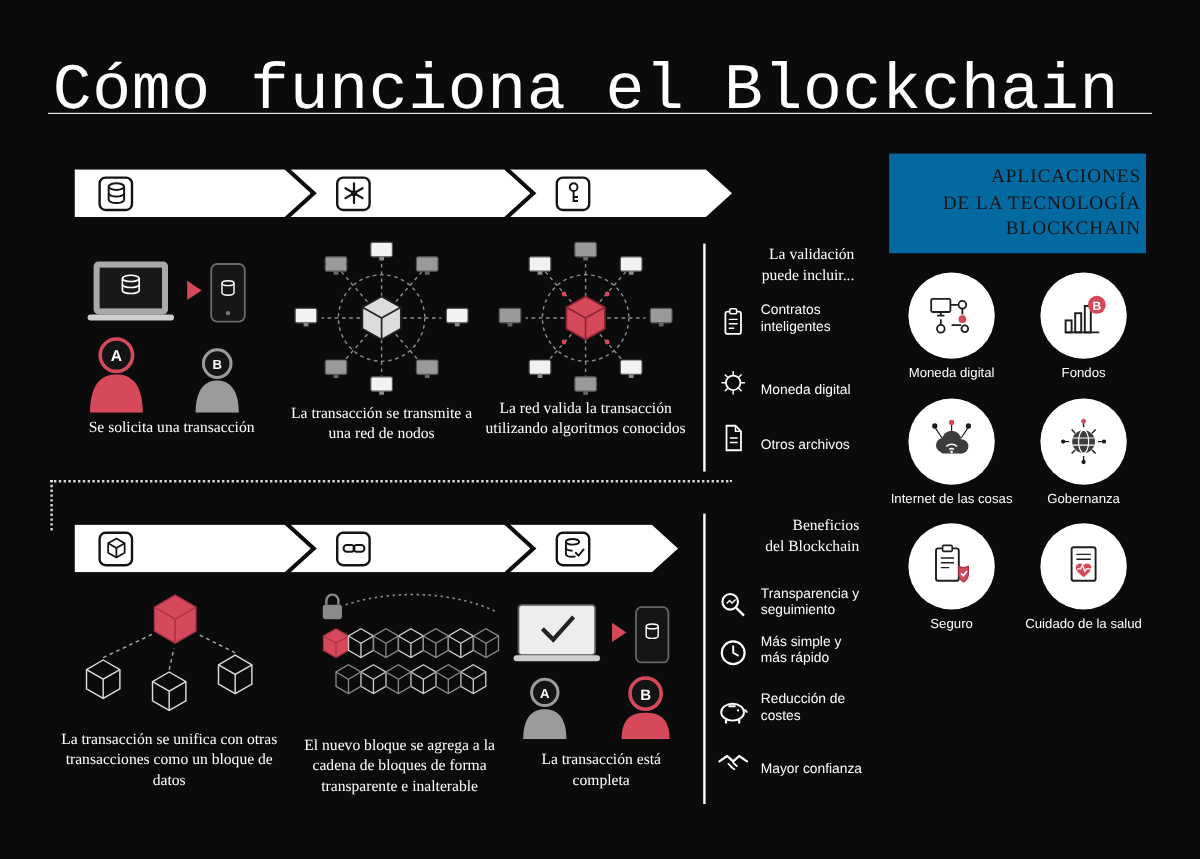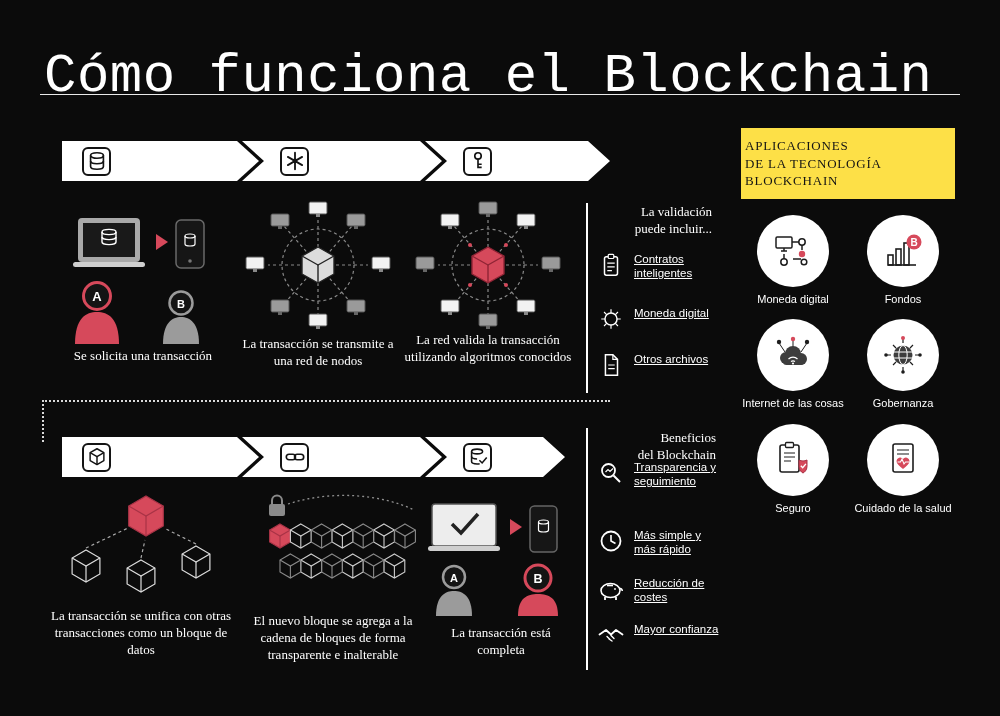--- a/index.html
+++ b/index.html
@@ -31,32 +31,32 @@
     position:absolute; text-align:center; color:#fff;
     font-family:"Liberation Serif", serif; font-size:13px; line-height:1.3;
   }
 
   .panel-divider { position:absolute; width:2px; background:#fff; }
   .panel-title {
     position:absolute; text-align:right; color:#fff;
     font-family:"Liberation Serif", serif; font-size:13px; line-height:1.3;
     white-space:pre-line;
   }
-  .panel-item { position:absolute; display:flex; align-items:flex-start; gap:9px;text-decoration:underline; }
+  .panel-item { position:absolute; display:flex; align-items:flex-end; gap:9px; }
   .panel-item .p-icon { flex:0 0 28px; display:flex; align-items:center; justify-content:center; }
   .panel-item .p-label { font-size:11.5px; line-height:1.25; color:#fff; }
 
   .dotted-h { position:absolute; border-top:2px dotted #d9d9d9; }
   .dotted-v { position:absolute; border-left:2px dotted #d9d9d9; }
 
   
   .sidebar { position:absolute; left:741px; top:128px; width:214px; }
   .sidebar-header {
-    background:#fde047; color:#141414; text-align:left;
-    font-family:"Liberation Serif", serif; font-size:13px; line-height:1.35;
+    background:#0369a1; color:#141414; text-align:right;
+    font-family:"Liberation Serif", serif; font-size:16px; line-height:1.35;
     letter-spacing:0.8px; padding:9px 4px; white-space:pre-line;
   }
   .app-grid {
     margin-top:16px; display:grid; grid-template-columns:1fr 1fr;
     row-gap:13px; column-gap:6px; justify-items:center;
   }
   .app-cell { display:flex; flex-direction:column; align-items:center; width:104px; }
   .app-circle {
     width:72px; height:72px; border-radius:50%; background:#fff;
     display:flex; align-items:center; justify-content:center;
@@ -416,21 +416,21 @@
   </div>
 
   <div class="caption" style="left:46px; top:608px; width:190px;font-family:Liberation Serif, serif;">La transacción se unifica con otras transacciones como un bloque de datos</div>
   <div class="caption" style="left:238px; top:613px; width:190px;">El nuevo bloque se agrega a la cadena de bloques de forma transparente e inalterable</div>
   <div class="caption" style="left:428px; top:625px; width:146px;">La transacción está completa</div>
 
   <div class="panel-divider" style="left:586px; top:428px; height:242px;"></div>
   <div class="panel-title" style="left:596px; top:430px; width:120px;">Beneficios
 del Blockchain</div>
 
-  <div class="panel-item" style="left:597px; top:460px; width:124px;">
+  <div class="panel-item" style="left:597px; top:488px; width:124px;">
     <span class="p-icon">
       <svg width="26" height="26" viewBox="0 0 26 26">
         <circle cx="10.5" cy="10.5" r="6.5" fill="none" stroke="#fff" stroke-width="1.8"></circle>
         <path d="M15.5 15.5l6.5 6.5" stroke="#fff" stroke-width="2"></path>
         <path d="M7.5 12l2.5-2.5 2 2 3-3" fill="none" stroke="#fff" stroke-width="1.2"></path>
       </svg>
     </span>
     <span class="p-label">Transparencia y seguimiento</span>
   </div>
 

